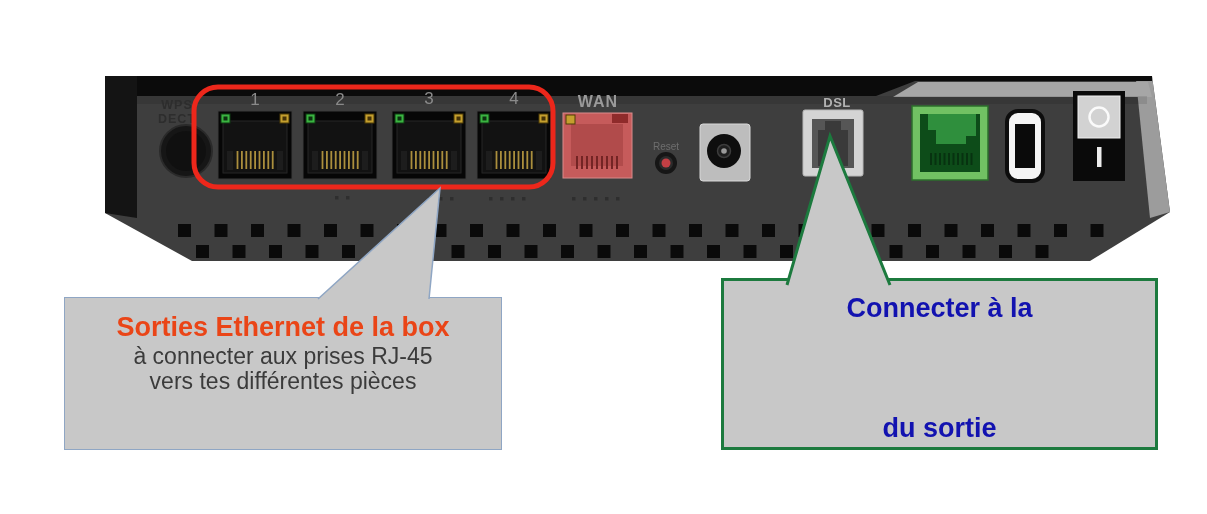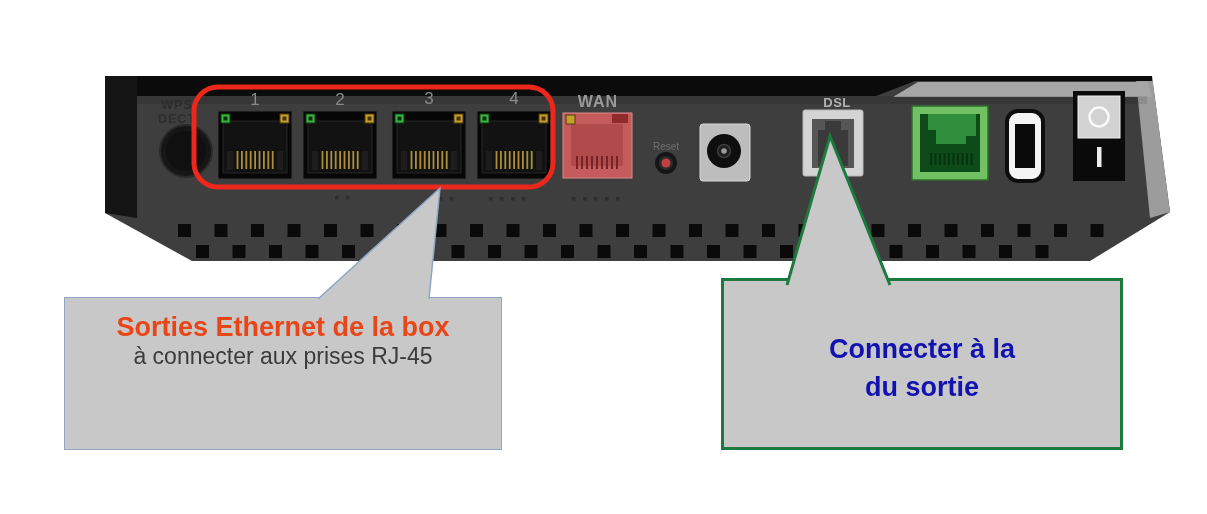--- a/index.html
+++ b/index.html
@@ -22,23 +22,23 @@
     border:1px solid var(--ethernet_callout_border);
     padding-top:13px;
   }
   .ethernet-callout .co-title{
     font-size:27px;font-weight:bold;line-height:33px;color:var(--ethernet_title);
   }
   .ethernet-callout .co-line{
     font-size:23px;line-height:25px;color:var(--ethernet_body_text);
   }
   .dsl-callout{
-    left:721px;top:278px;width:402px;height:172px;
+    left:721px;top:278px;width:437px;height:172px;
     border:3px solid var(--dsl_callout_border);
-    display:flex;flex-direction:column;justify-content:center;
+    display:flex;flex-direction:column;justify-content:space-between;
     padding-top:8px;
   }
   .dsl-callout .co-line{
     font-size:27px;font-weight:bold;line-height:38px;color:var(--dsl_text);
   }
   
   .overlay{pointer-events:none;}
   .pointer-left{fill:var(--callout_bg);stroke:var(--ethernet_callout_border);stroke-width:1.5;}
   .pointer-right{fill:var(--callout_bg);stroke:var(--dsl_callout_border);stroke-width:3;}
 </style>
@@ -290,20 +290,21 @@
         <rect x="605" y="197" width="3.5" height="3.5" fill="#2e2e2e"></rect>
         <rect x="616" y="197" width="3.5" height="3.5" fill="#2e2e2e"></rect>
       </g>
 
     <rect class="red-highlight" x="194" y="87" width="359" height="100" rx="24"></rect>
   </svg>
 
   <div class="callout ethernet-callout">
     <div class="co-title">Sorties Ethernet de la box</div>
     <div class="co-line">à connecter aux prises RJ-45</div>
+    <div class="co-line">vers tes différentes pièces</div>
   </div>
 
   <div class="callout dsl-callout">
     <div class="co-line">Connecter à la</div>
     <div class="co-line">du sortie</div>
   </div>
 
   <svg class="overlay" width="1207" height="514" viewBox="0 0 1207 514">
     <path class="pointer-left" d="M318,299 L440,188 L429,299"></path>
     <path class="pointer-right" d="M787,285 L830,136 L890,285"></path>

